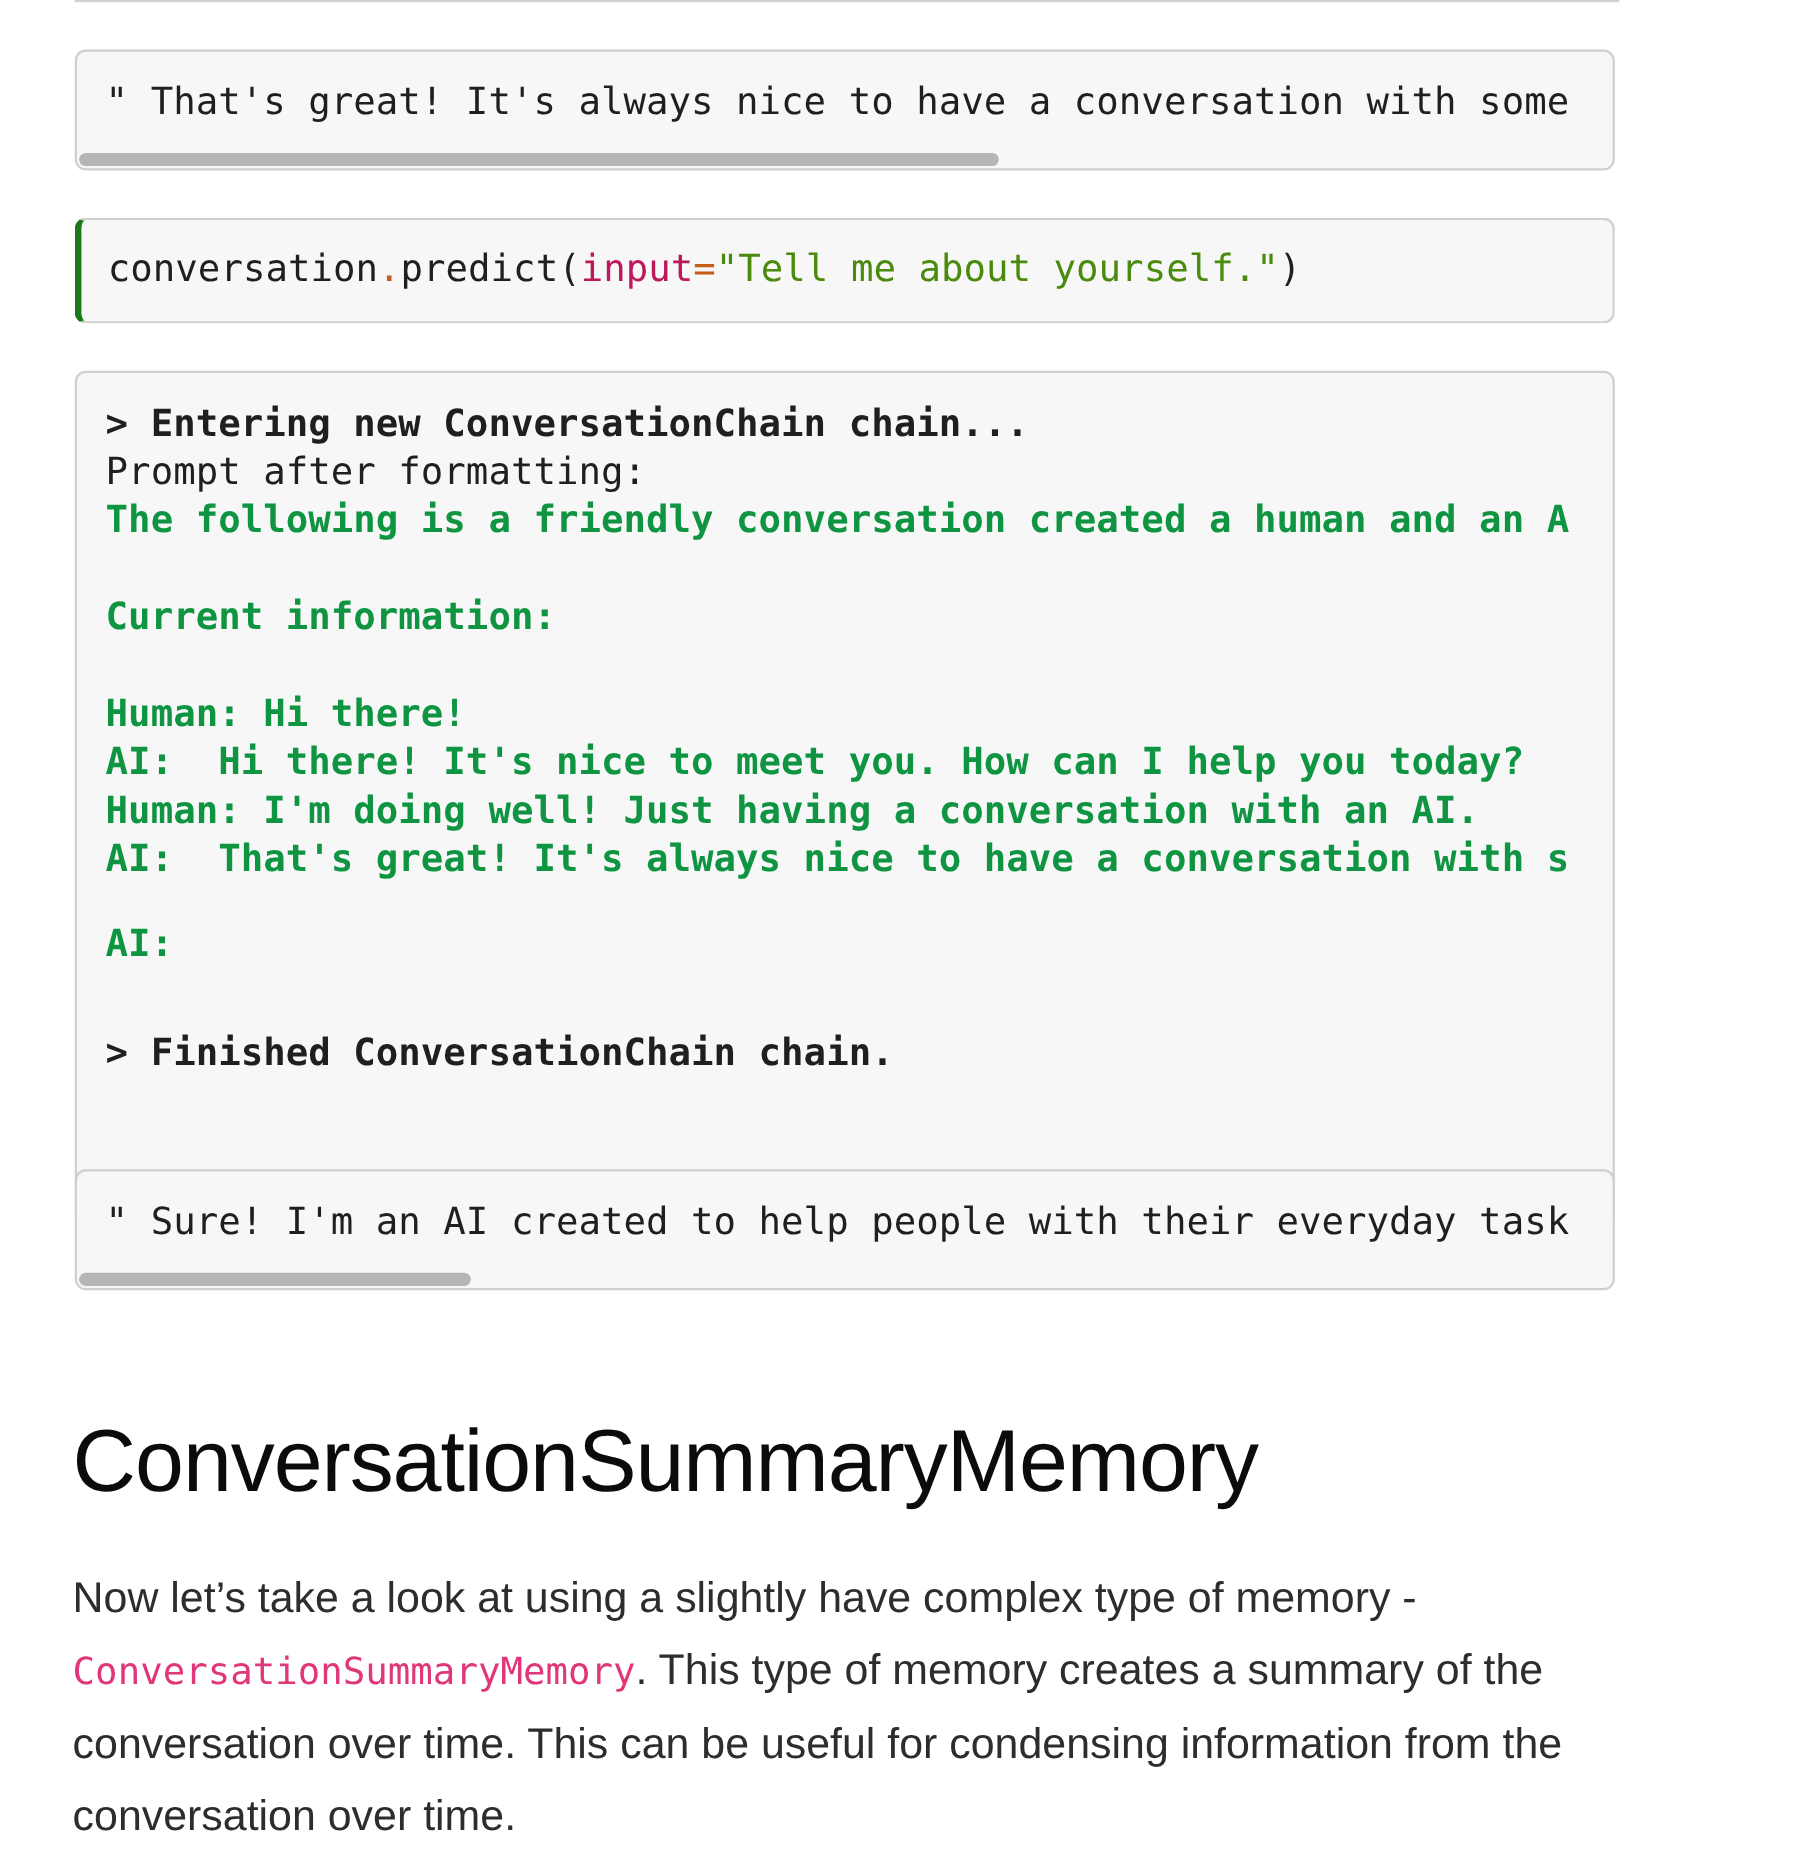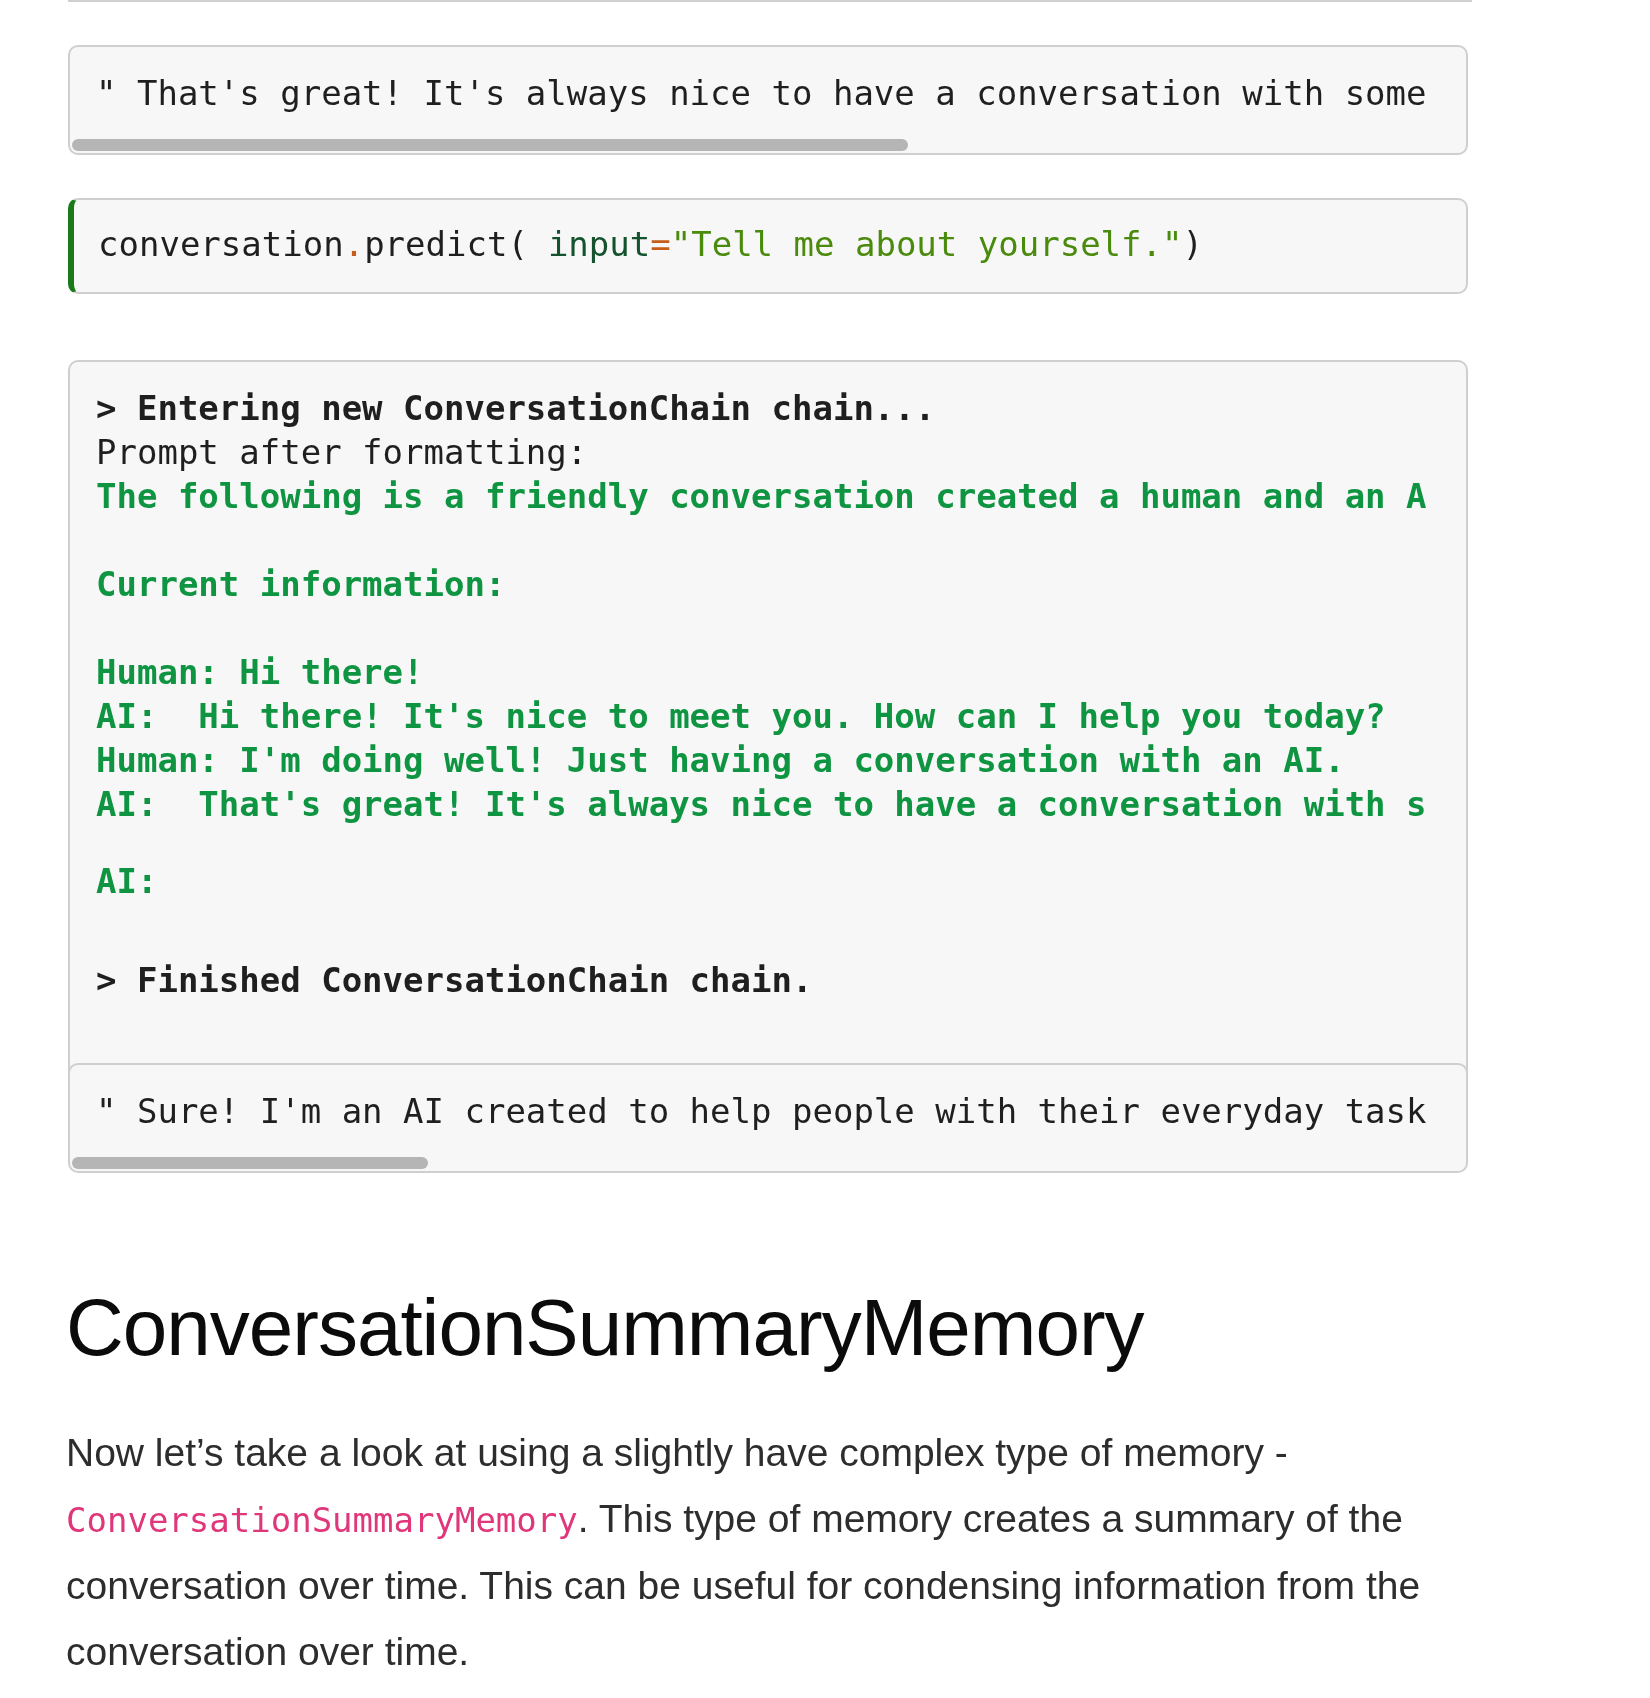--- a/index.html
+++ b/index.html
@@ -4,21 +4,21 @@
 <style>
   html, body { margin:0; padding:0; background:#ffffff; }
   body { width:1650px; height:1698px; position:relative; overflow:hidden; font-family:"Liberation Sans", sans-serif; }
   .topline { position:absolute; left:68px; top:0; width:1404px; height:2px; background:#d0d0d0; }
   .box { position:absolute; left:68px; width:1400px; background:#f7f7f7; border:2px solid #cfcfcf; border-radius:10px; overflow:hidden; box-sizing:border-box; }
   .mono { font-family:"DejaVu Sans Mono", monospace; font-size:34px; white-space:pre; color:#1f1f1f; }
   .line { position:absolute; left:26px; }
   .scroll { position:absolute; left:2px; height:12px; border-radius:6px; background:#b5b5b5; bottom:2px; }
   .code-box { border-left:6px solid #1a7a1a; }
   .tok-dot, .tok-eq { color:#c75d1a; }
-  .tok-kw { color:#14532d;margin-left:20px; }
+  .tok-kw { color:#be185d; }
   .tok-str { color:#4a8a0c; }
   .green { color:#0f9542; font-weight:bold; }
   .bold { font-weight:bold; }
   h2 { position:absolute; left:66px; top:1282px; margin:0; font-size:80px; font-weight:normal; color:#0b0b0b; letter-spacing:-1px; font-family:"Liberation Sans", sans-serif; }
   .para { position:absolute; left:66px; top:1420px; width:1420px; font-size:39px; line-height:66px; color:#2d2d2d; font-family:"Liberation Sans", sans-serif; }
   .para code { font-family:"DejaVu Sans Mono", monospace; color:#e0367a; font-size:34px; }
 </style>
 </head>
 <body>
 
@@ -26,21 +26,21 @@
 
 <div class="box" style="top:45px;height:110px;">
   <div class="line mono" style="top:26px;">" That's great! It's always nice to have a conversation with some</div>
   <div class="scroll" style="width:836px;"></div>
 </div>
 
 <div class="box code-box" style="top:198px;height:96px;">
   <div class="line mono" style="top:24px;left:24px;"><span>conversation</span><span class="tok-dot">.</span><span>predict(</span><span class="tok-kw">input</span><span class="tok-eq">=</span><span class="tok-str">"Tell me about yourself."</span><span>)</span></div>
 </div>
 
-<div class="box" style="top:337px;height:777px;margin-top:23px;">
+<div class="box" style="top:337px;height:777px;">
   <div class="line mono bold" style="top:26px;">&gt; Entering new ConversationChain chain...</div>
   <div class="line mono" style="top:70px;">Prompt after formatting:</div>
   <div class="line mono green" style="top:114px;">The following is a friendly conversation created a human and an A</div>
   <div class="line mono green" style="top:202px;">Current information:</div>
   <div class="line mono green" style="top:334px;">AI:  Hi there! It's nice to meet you. How can I help you today?</div>
   <div class="line mono green" style="top:290px;">Human: Hi there!</div>
   <div class="line mono green" style="top:422px;">AI:  That's great! It's always nice to have a conversation with s</div>
   <div class="line mono green" style="top:378px;">Human: I'm doing well! Just having a conversation with an AI.</div>
   <div class="line mono green" style="top:499px;">AI:</div>
   <div class="line mono bold" style="top:598px;">&gt; Finished ConversationChain chain.</div>

